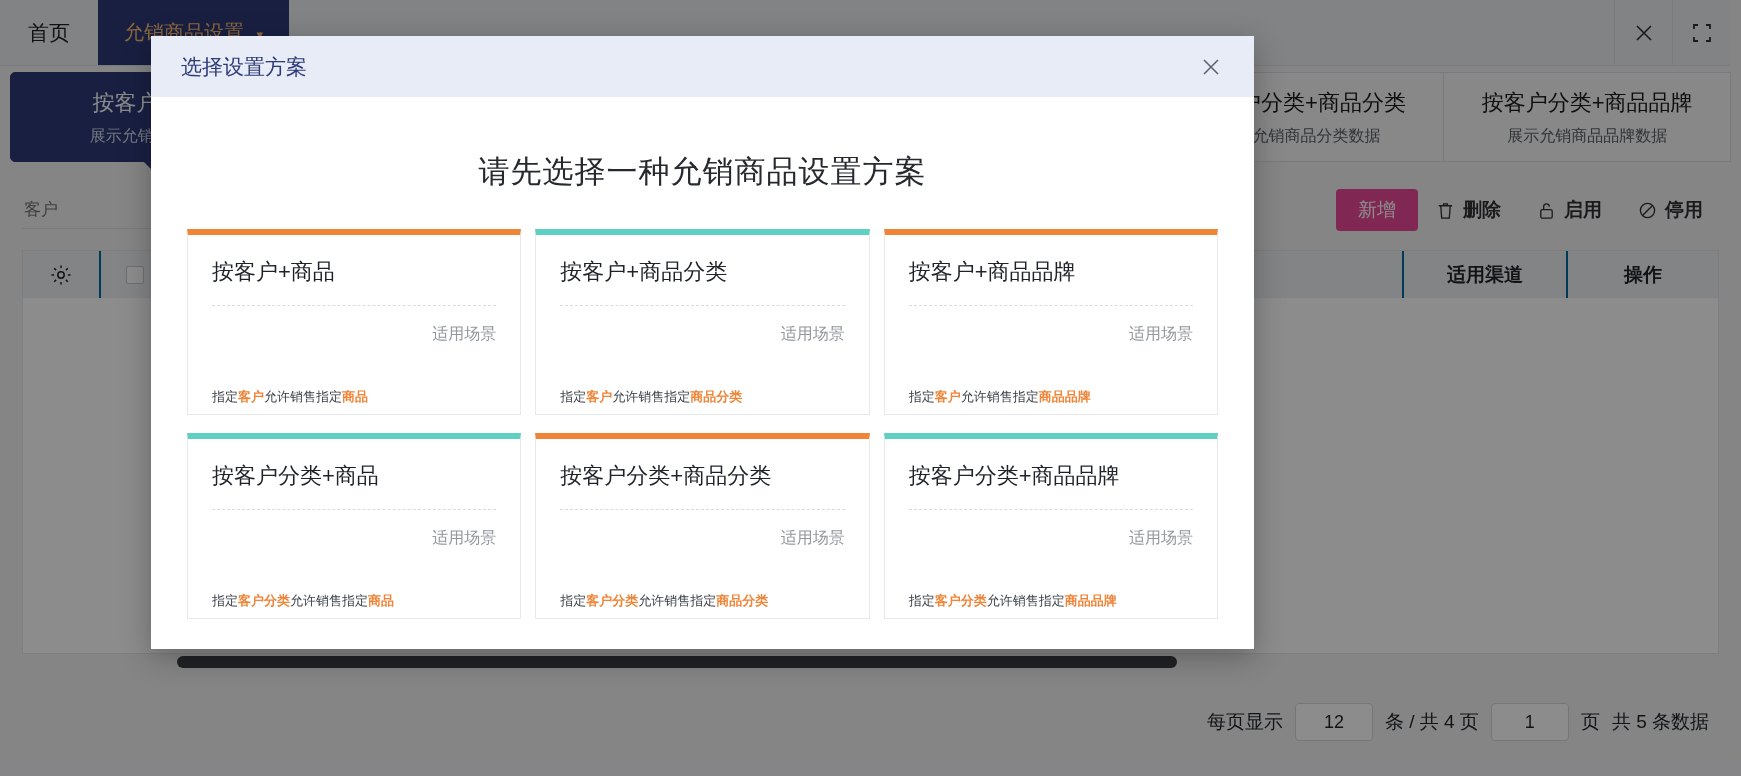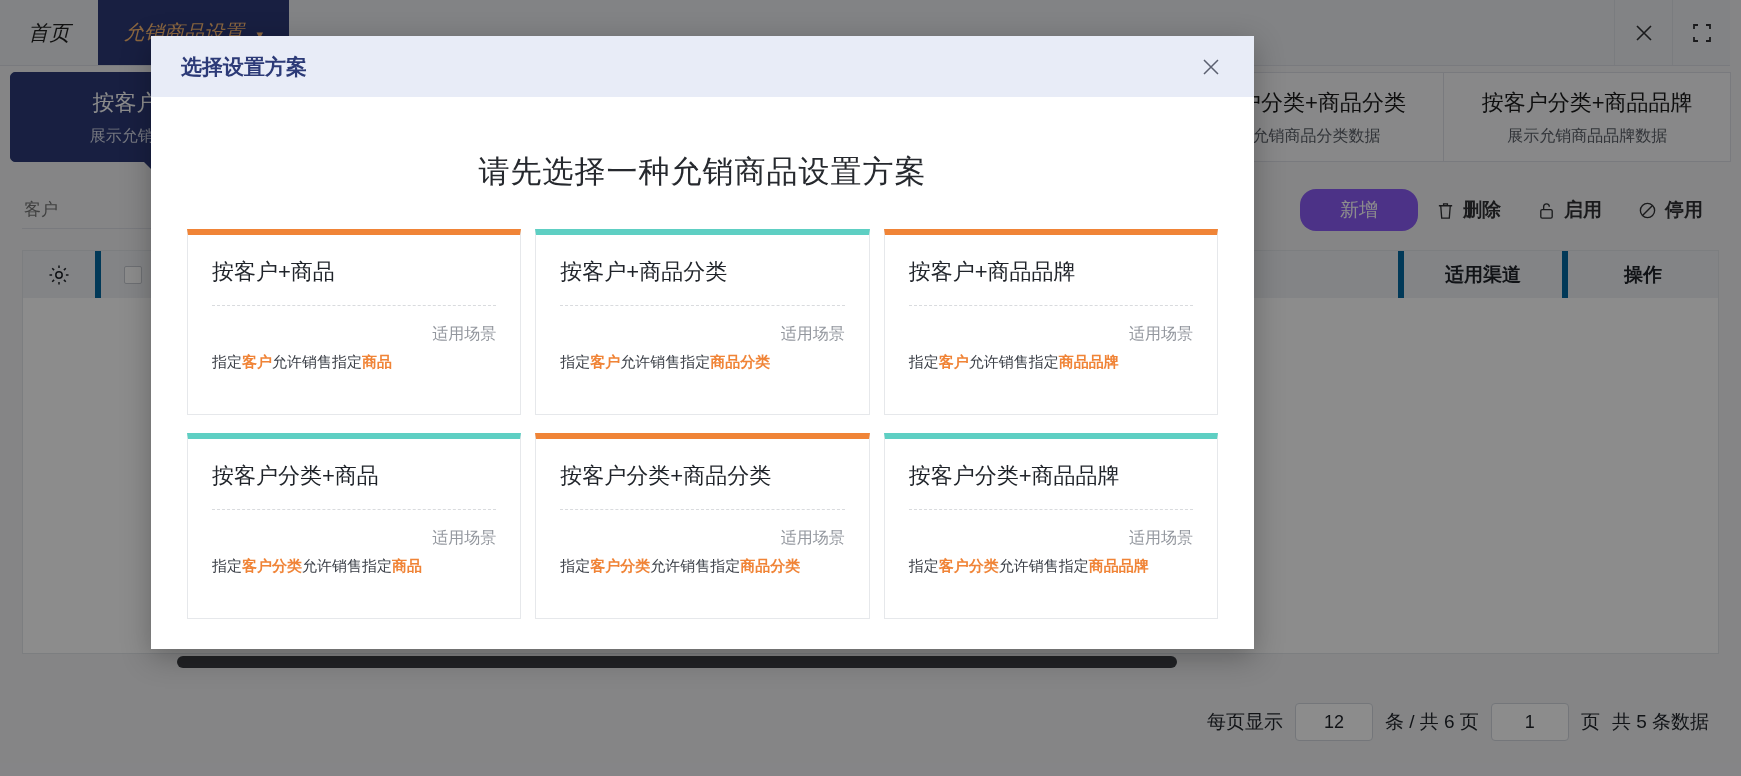--- a/index.html
+++ b/index.html
@@ -27,21 +27,20 @@
 
   .tabbar {
     position: absolute;
     top: 0; left: 0;
     width: 1730px;
     height: 66px;
     background: #edeff2;
     display: flex;
     align-items: stretch;
     border-bottom: 1px solid #dcdfe6;
-    font-style: italic;
   }
   .tab-home {
     display: flex; align-items: center; justify-content: center;
     padding: 0 28px;
     font-size: 21px;
     color: #1f1f1f;
   }
   .tab-active {
     display: flex; flex-direction: column;
     align-items: center; justify-content: center;
@@ -123,25 +122,25 @@
   }
   .filter-flex { flex: 1; }
 
   .toolbar {
     position: absolute;
     top: 190px; right: 20px;
     display: flex; align-items: center; gap: 0;
     height: 40px;
   }
   .tb-primary {
-    background: #8b5cf6;
+    background: #ec4899;
     color: #fff;
     font-size: 19px;
-    padding: 8px 40px;
-    border-radius: 16px;
+    padding: 8px 22px;
+    border-radius: 4px;
     border: none;
     font-family: inherit;
   }
   .tb-btn {
     display: flex; align-items: center; gap: 8px;
     font-size: 19px;
     color: #303133;
     padding: 0 18px;
     background: transparent;
     border: none;
@@ -155,21 +154,21 @@
     top: 250px; left: 22px;
     width: 1697px; height: 48px;
     display: flex;
     background: #eef0f4;
     border: 1px solid #e2e5ea;
     border-bottom: none;
   }
   .th {
     display: flex; align-items: center; justify-content: center;
     font-size: 19px; font-weight: bold; color: #1f2329;
-    border-right: 6px solid #0369a1;
+    border-right: 2px solid #0369a1;
   }
   .th.gear { width: 78px; }
   .th.chk  { width: 70px; }
   .th.grow { flex: 1; }
   .th.ch   { width: 164px; }
   .th.op   { width: 150px; border-right: none; }
   .chkbox {
     width: 18px; height: 18px;
     border: 1px solid #c6cad1;
     background: #fff;
@@ -234,21 +233,21 @@
     box-shadow: 0 8px 28px rgba(0,0,0,0.28);
     display: flex; flex-direction: column;
   }
   .modal-header {
     height: 61px;
     background: #e8ecf7;
     display: flex; align-items: center;
     padding: 0 26px 0 30px;
   }
   .modal-title {
-    font-size: 21px; font-weight: bold;
+    font-size: 21px; font-weight: normal;
     color: #2c3a77;
     flex: 1;
   }
   .modal-close {
     width: 34px; height: 34px;
     display: flex; align-items: center; justify-content: center;
     color: #5b6070;
     background: transparent; border: none;
     font-size: 26px; line-height: 1;
     font-family: inherit;
@@ -289,23 +288,24 @@
     border-top: 1px dashed #d9dbde;
     margin-bottom: 18px;
   }
   .opt-scene-label {
     font-size: 16px;
     color: #93979e;
     margin-bottom: 6px;
     text-align: right;
   }
   .opt-desc {
-    font-size: 15px;
+    font-size: 13px;
     color: #3c4048;
     line-height: 1.5;
+    margin-top: 36px;
   }
   .opt-desc b { color: #f08437; font-weight: bold; }
 </style>
 </head>
 <body>
 
 <div id="app">
 
   <div class="bg-layer">
 
@@ -407,21 +407,21 @@
 
     <div class="table-body"></div>
 
     <div class="hscroll-track">
       <div class="hscroll-thumb"></div>
     </div>
 
     <div class="pager">
       <span>每页显示</span>
       <span class="pager-box">12</span>
-      <span>条 / 共 6 页</span>
+      <span>条 / 共 4 页</span>
       <span class="pager-box">1</span>
       <span>页</span>
       <span>共 5 条数据</span>
     </div>
   </div>
 
   <div class="dimmer"></div>
 
   <div class="modal">
     <div class="modal-header">

